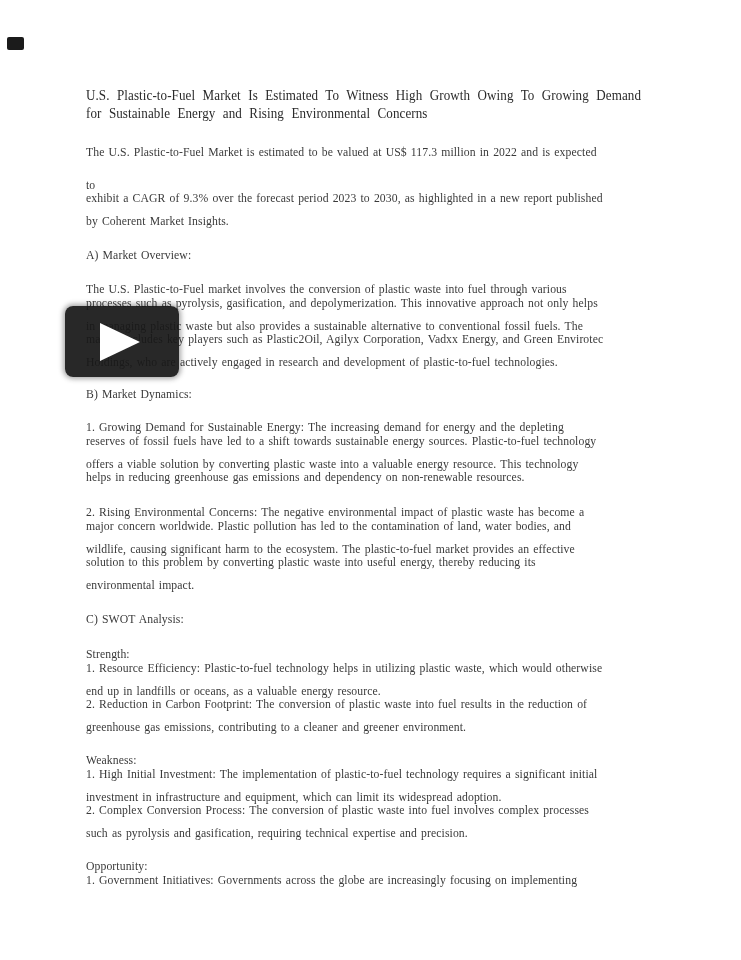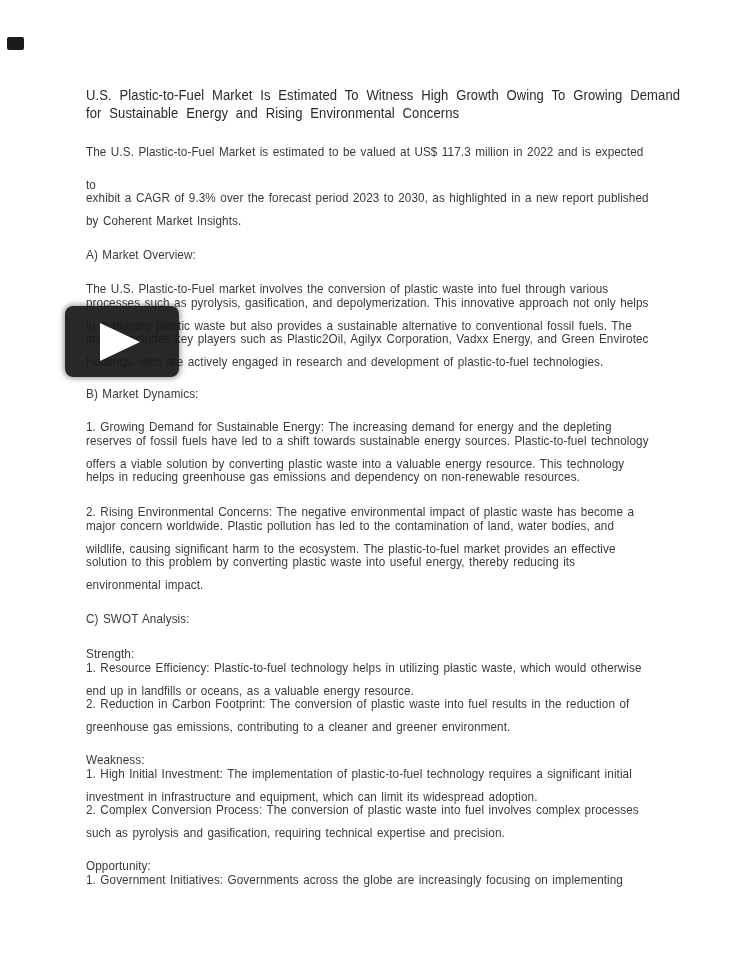--- a/index.html
+++ b/index.html
@@ -2,21 +2,21 @@
 <html><head>
 <meta charset="utf-8">
 <style>
   html, body { margin: 0; padding: 0; background: #e8e8e8; }
   .page {
     position: relative;
     width: 741px;
     height: 960px;
     background: #ffffff;
     overflow: hidden;
-    font-family: Liberation Sans, sans-serif;
+    font-family: Liberation Serif, serif;
   }
   .corner-marker {
     position: absolute;
     left: 7px; top: 37px;
     width: 17px; height: 13px;
     background: #1b1b1b;
     border-radius: 2px;
   }
   .content {
     position: absolute;

